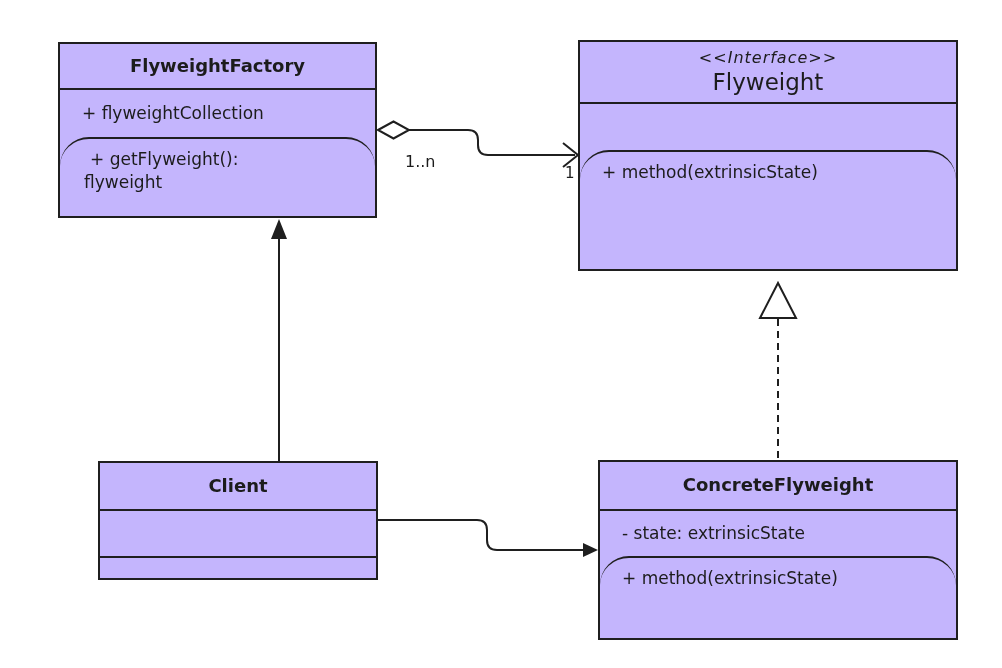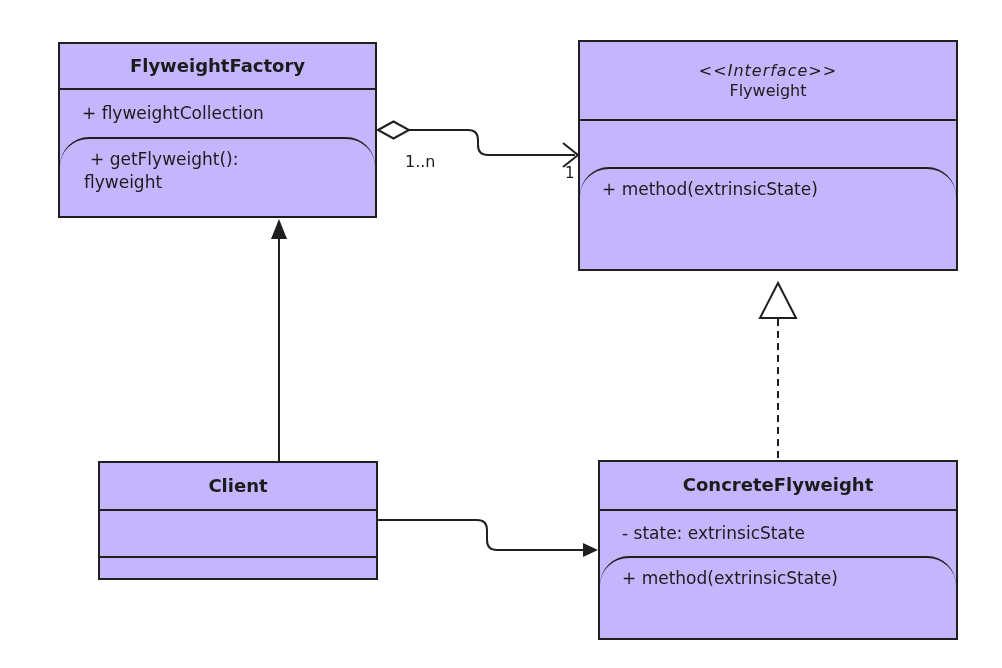--- a/index.html
+++ b/index.html
@@ -19,21 +19,21 @@
     flex-direction: column;
   }
   .sec { border-top: 2px solid #1f1f1f; }
   .sec.first { border-top: none; }
   .hdr {
     display: flex; flex-direction: column;
     align-items: center; justify-content: center;
     font-weight: bold; font-size: 18px; line-height: 1.25;
   }
   .stereotype { font-style: italic; font-weight: normal; font-size: 16px; letter-spacing: 1px; }
-  .iface-name { font-weight: normal; font-size: 16px; }
+  .iface-name { font-weight: normal; font-size: 23px; }
   .member {
     font-size: 17px; line-height: 1.35;
     padding-left: 22px; padding-right: 4px;
     display: flex; align-items: center;
   }
   .member.top-aligned { display: block; padding-top: 9px; border-radius: 29px; }
   .wrap-narrow { max-width: 200px; padding-left: 2px; text-indent: 6px; }
   .grow { flex: 1 1 auto; }
 
   svg.connectors {
@@ -57,21 +57,21 @@
     </div>
     <div class="sec member" style="height:49px;">
       <span>+ flyweightCollection</span>
     </div>
     <div class="sec member top-aligned grow">
       <div class="wrap-narrow">+ getFlyweight(): flyweight</div>
     </div>
   </div>
 
   <div class="uml-class" style="left:578px; top:40px; width:380px; height:231px;">
-    <div class="sec first hdr" style="height:77px;border-radius:12px;">
+    <div class="sec first hdr" style="height:60px;border-radius:12px;">
       <span class="stereotype">&lt;&lt;Interface&gt;&gt;</span>
       <span class="iface-name">Flyweight</span>
     </div>
     <div class="sec member" style="height:48px;"></div>
     <div class="sec member top-aligned grow">
       <div>+ method(extrinsicState)</div>
     </div>
   </div>
 
   <div class="uml-class" style="left:98px; top:461px; width:280px; height:119px;">

